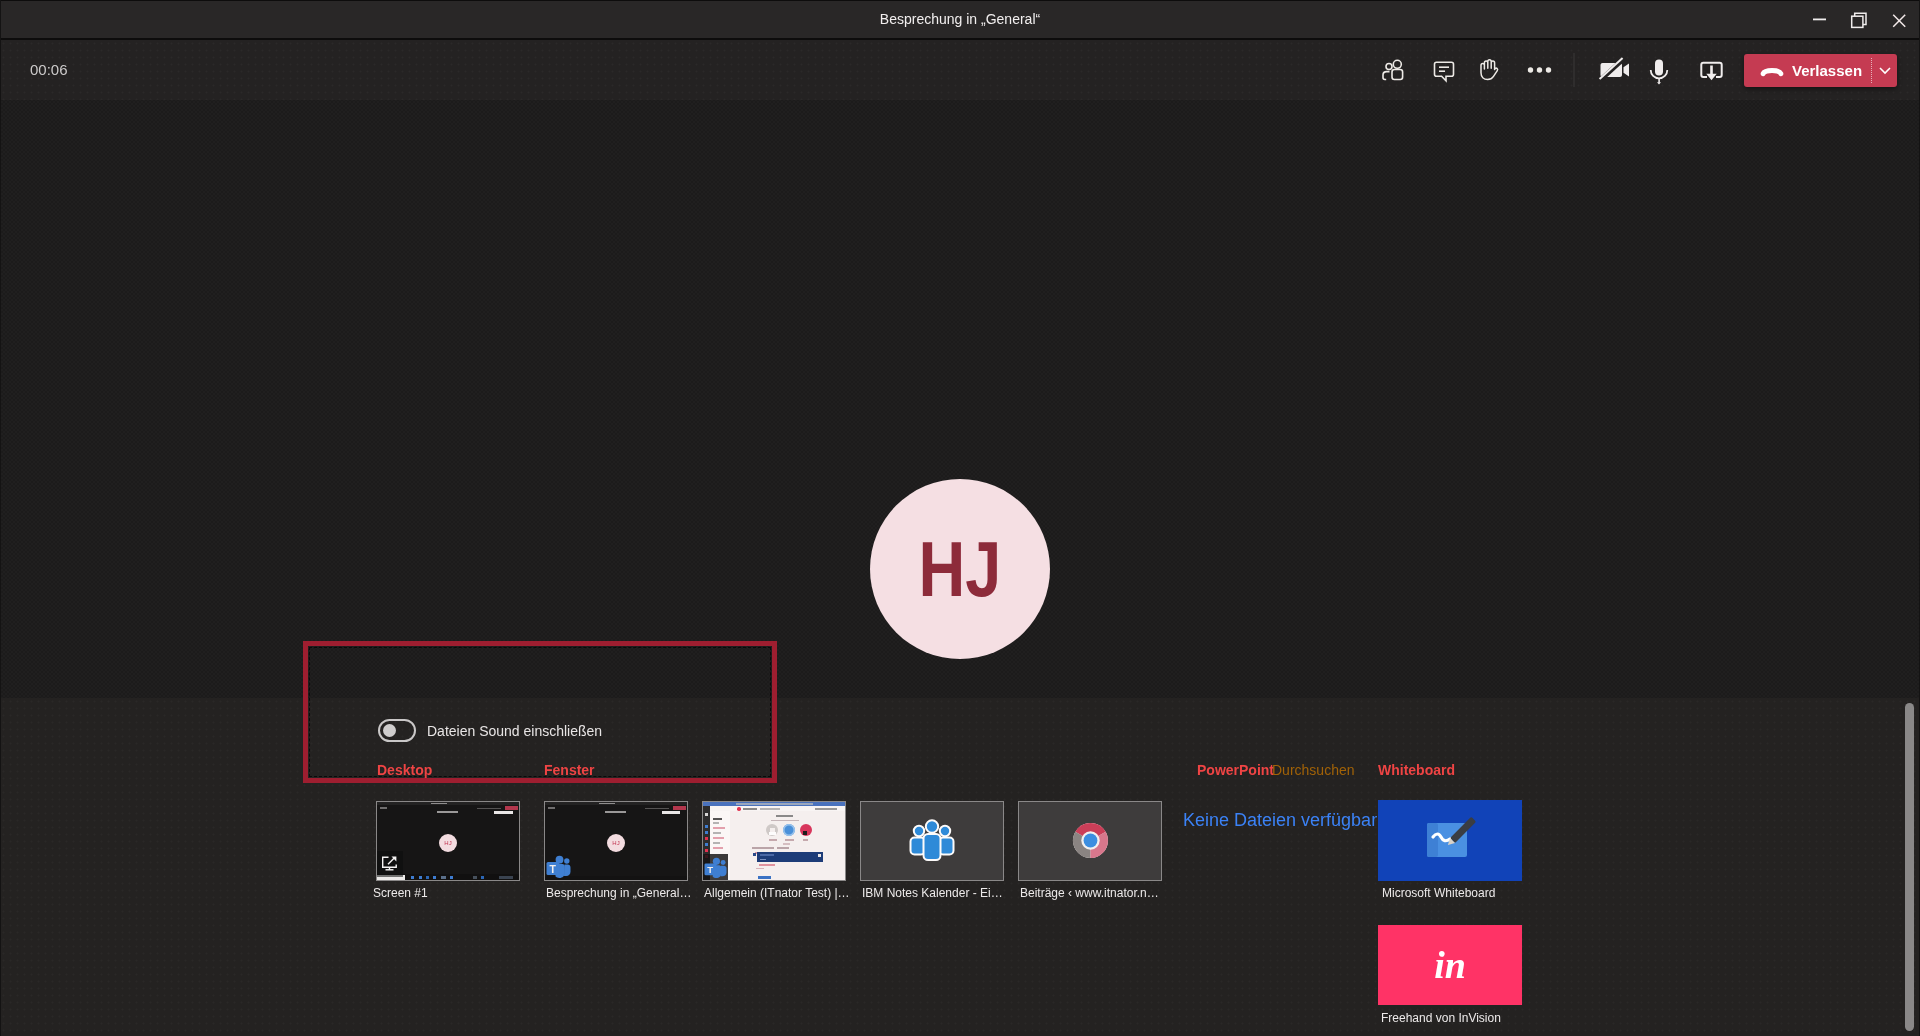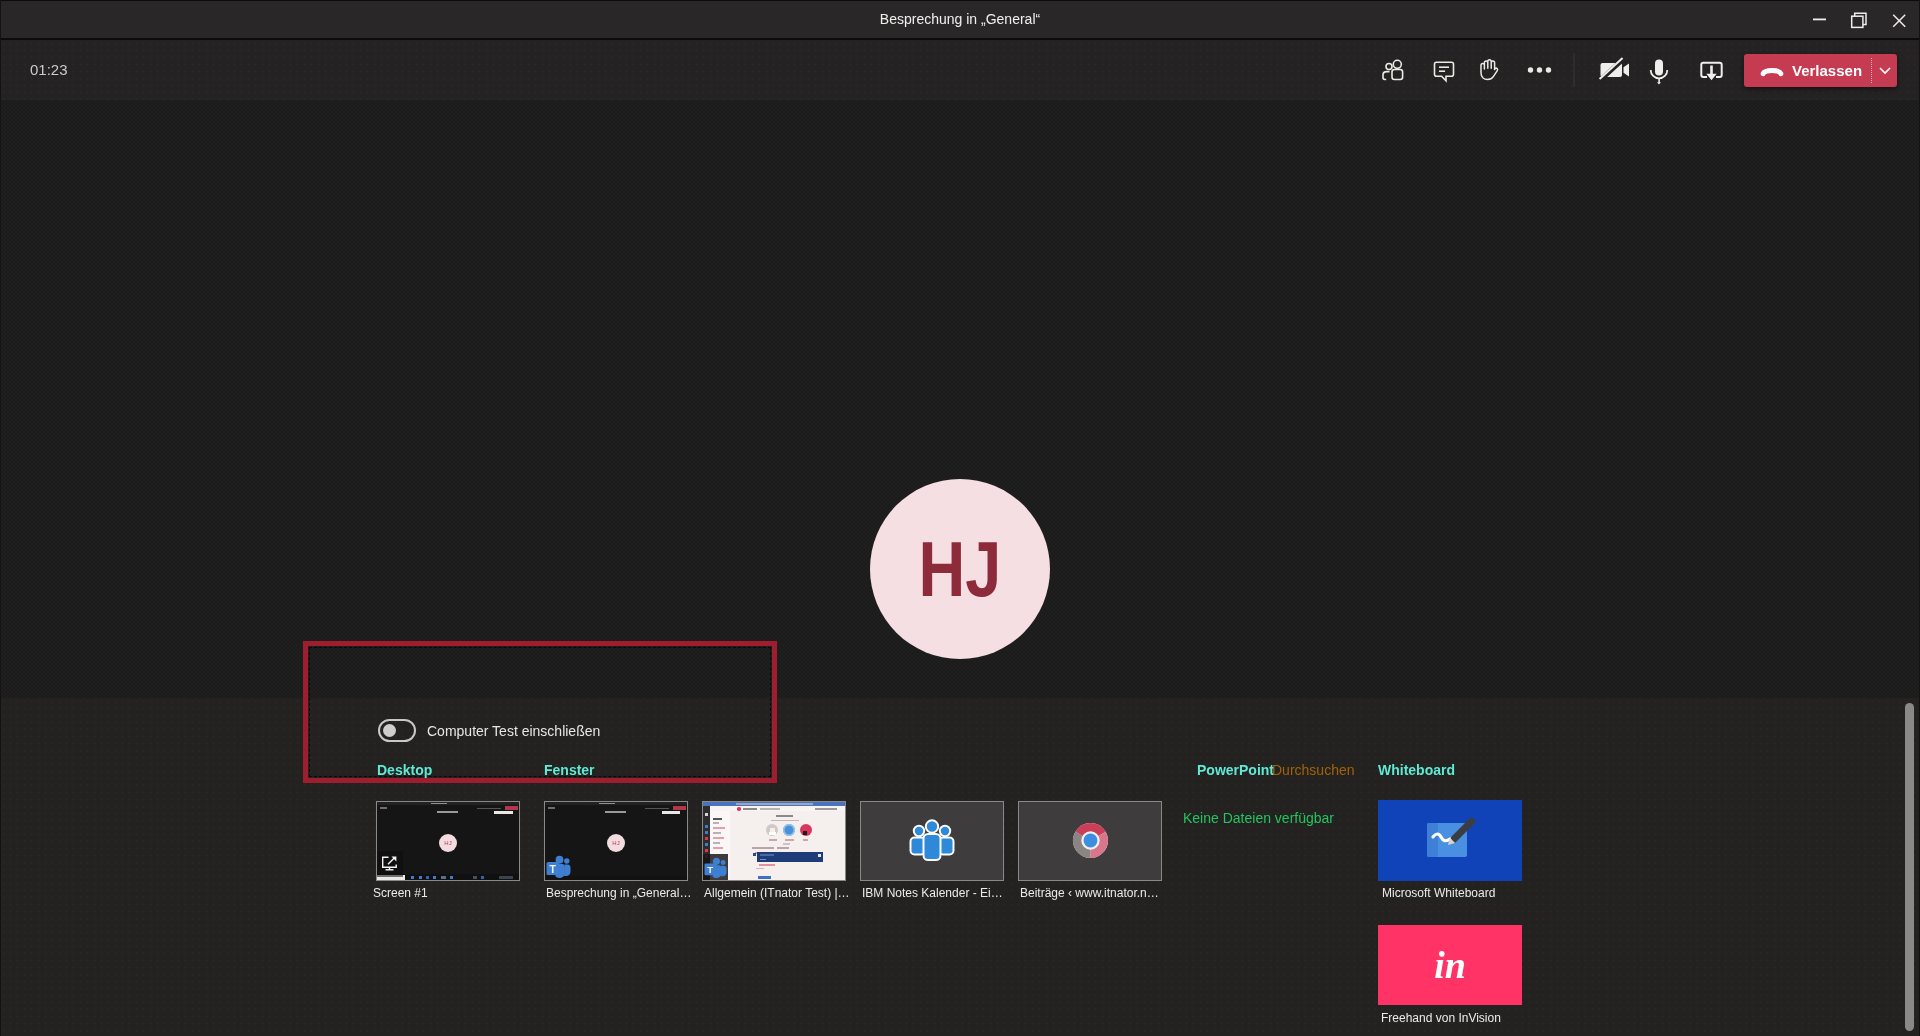--- a/index.html
+++ b/index.html
@@ -23,24 +23,24 @@
   #avatar{left:870px;top:479px;width:180px;height:180px;border-radius:50%;background:#f5dfe3;
     display:flex;align-items:center;justify-content:center;}
   #avatar span{color:#8d2b3a;font-size:78px;font-weight:bold;transform:scaleX(0.83);letter-spacing:0px;}
   #redrect{left:303px;top:641px;width:464px;height:132px;border:5px solid #9e1e30;}
   #redrect .ants{position:absolute;left:1px;top:1px;right:1px;bottom:1px;border:1px dashed #0a0a0a;}
   
   #toggle{left:378px;top:719px;width:34px;height:19px;border:2px solid #c9c7c7;border-radius:12px;}
   #toggle .knob{position:absolute;left:3px;top:3px;width:13px;height:13px;border-radius:50%;background:#cfcdcd;}
   #cstext{left:427px;top:723px;font-size:14px;color:#e8e5e5;}
   
-  .hdr{font-size:14px;font-weight:bold;color:#5eead4;top:762px;}
+  .hdr{font-size:14px;font-weight:bold;color:#ef4444;top:762px;}
   #hdesk{left:377px;} #hfen{left:544px;} #hppt{left:1186px;padding-left:11px;} #hwb{left:1378px;}
   #hdurch{left:1272px;top:762px;font-size:14px;color:#a16207;}
-  #keine{left:1183px;top:810px;font-size:14px;color:#22c55e;}
+  #keine{left:1183px;top:810px;font-size:18px;color:#3b82f6;}
   
   .thumb{top:801px;width:142px;height:78px;border:1px solid #8a8888;background:#161515;overflow:hidden;}
   .thumb *{position:absolute;}
   #t1{left:376px;} #t2{left:544px;} #t3{left:702px;background:#f5efee;} 
   #t4{left:860px;background:#3e3c3c;} #t5{left:1018px;background:#3e3c3c;}
   .minititle{left:0;top:0;width:142px;height:3px;background:#232222;}
   .minidash{background:#8f8d8d;}
   .minired{background:#b3374d;}
   .minitip{background:#e9e6e6;}
   .miniavatar{width:18px;height:18px;border-radius:50%;background:#f3dce0;
@@ -66,21 +66,21 @@
   <g stroke="#f0eded" stroke-width="1.5" fill="none">
     <rect x="45.7" y="16.2" width="11.2" height="11.2"></rect>
     <path d="M 48.7 16.2 L 48.7 13.2 L 60 13.2 L 60 24.5 L 57 24.5"></path>
   </g>
   <g stroke="#f3e9e9" stroke-width="1.5">
     <line x1="87.2" y1="14.7" x2="99.2" y2="26.7"></line>
     <line x1="99.2" y1="14.7" x2="87.2" y2="26.7"></line>
   </g>
 </svg>
 
-<div class="abs" id="timer">01:23</div>
+<div class="abs" id="timer">00:06</div>
 
 <svg class="abs" style="left:1376px;top:53px;width:350px;height:34px" viewBox="0 0 350 34">
 
   <g stroke="#edeae6" stroke-width="1.6" fill="none">
     <circle cx="13" cy="13.5" r="3"></circle>
     <path d="M 13.5 18.6 L 10.7 18.6 C 8.6 18.6 7 20 7 22 L 7 24.6 C 7 25.7 7.6 26.5 8.8 26.5 L 10.2 26.5"></path>
     <circle cx="21.3" cy="11.3" r="4"></circle>
     <rect x="16" y="16.5" width="10.6" height="10" rx="2.4"></rect>
   </g>
 
@@ -140,21 +140,21 @@
     <span>HJ</span>
   </div>
 
 <div class="abs" id="redrect">
     <div class="ants"></div>
   </div>
 
 <div class="abs" id="toggle">
     <div class="knob"></div>
   </div>
-<div class="abs" id="cstext">Computer Test einschließen</div>
+<div class="abs" id="cstext">Dateien Sound einschließen</div>
 
 <div class="abs hdr" id="hdesk">Desktop</div>
 <div class="abs hdr" id="hfen">Fenster</div>
 <div class="abs hdr" id="hppt">PowerPoint</div>
 <div class="abs" id="hdurch">Durchsuchen</div>
 <div class="abs hdr" id="hwb">Whiteboard</div>
 <div class="abs" id="keine">Keine Dateien verfügbar</div>
 
 <div class="abs thumb" id="t1">
   <div class="minititle"></div>

